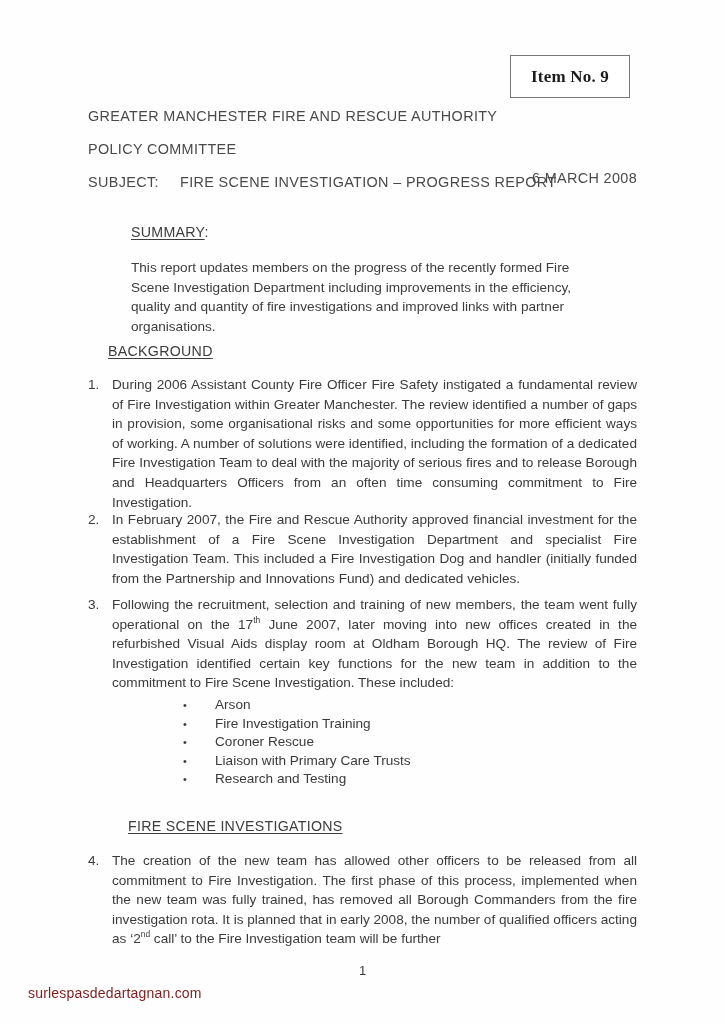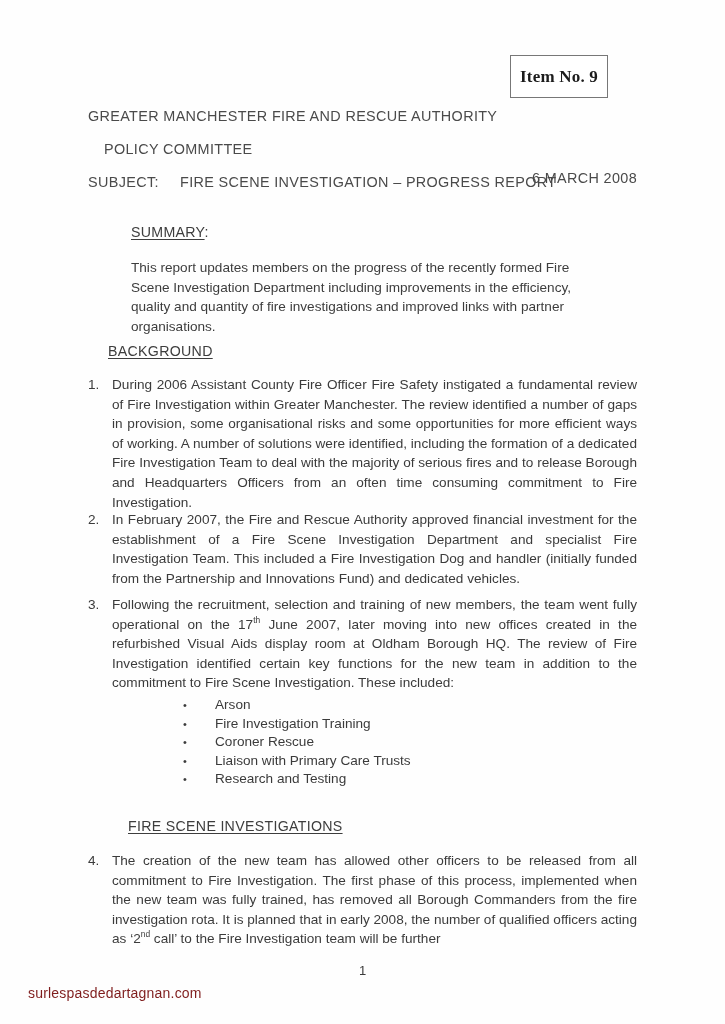--- a/index.html
+++ b/index.html
@@ -20,21 +20,21 @@
     position: absolute;
     inset: 0;
     background: #fefefe;
   }
 
   
   .item-box {
     position: absolute;
     left: 510px;
     top: 55px;
-    width: 98px;
+    width: 120px;
     height: 43px;
     border: 1px solid #777777;
     box-sizing: border-box;
     display: flex;
     align-items: center;
     justify-content: center;
     background: #ffffff;
   }
   .item-box-label {
     font-family: "Liberation Serif", serif;
@@ -47,21 +47,21 @@
   
   .hdr {
     position: absolute;
     left: 88px;
     font-size: 14.4px;
     letter-spacing: 0.35px;
     color: #4a4a4a;
     white-space: nowrap;
   }
   #hdr-authority { top: 108px; }
-  #hdr-committee { top: 141px; margin-left: 16px; }
+  #hdr-committee { top: 141px; }
   #hdr-date {
     position: absolute;
     left: auto;
     right: 88px;
     top: 141px;
     font-size: 14.4px;
     letter-spacing: 0.35px;
     color: #4a4a4a;
     white-space: nowrap;
     margin-top: 29px;

